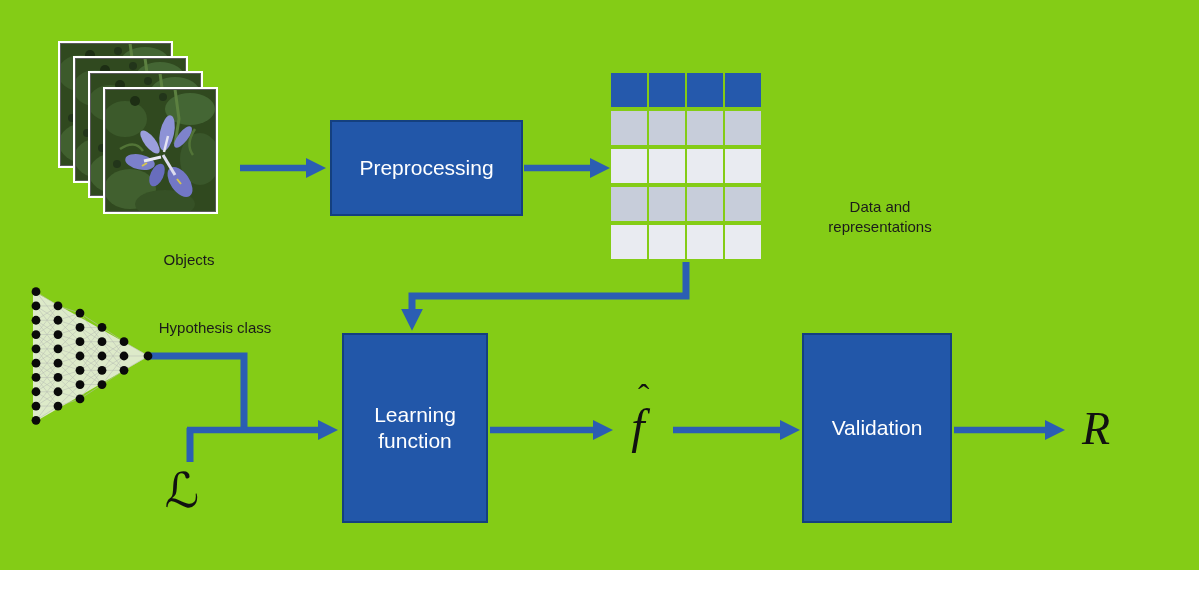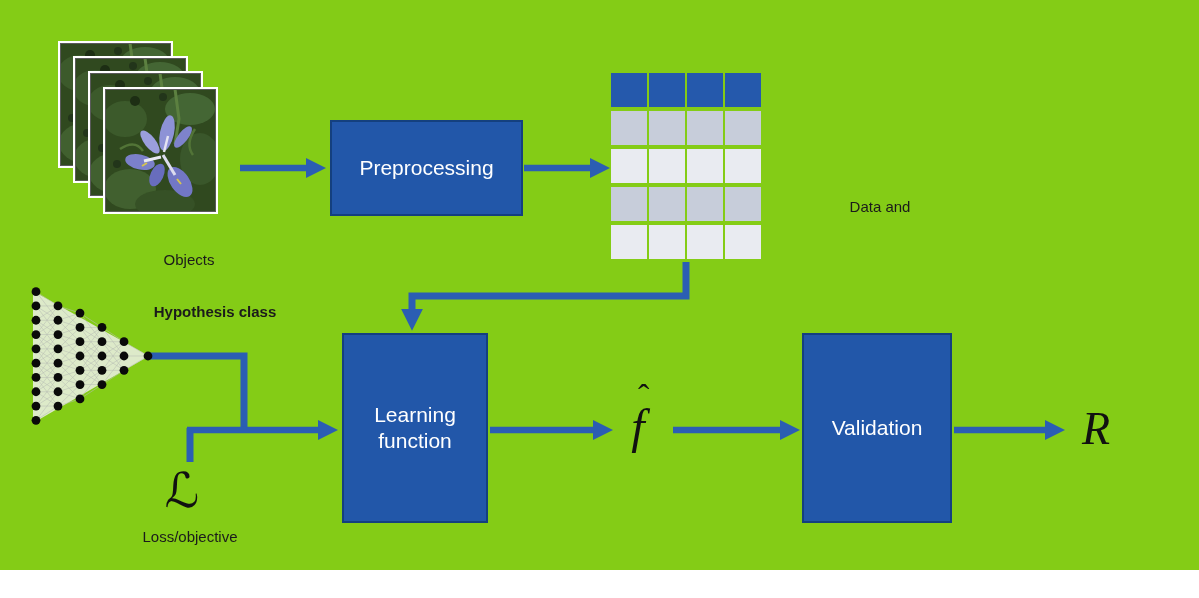--- a/index.html
+++ b/index.html
@@ -12,21 +12,21 @@
     position:absolute;z-index:2;background:#2257a9;border:2px solid #14407f;
     display:flex;flex-direction:column;align-items:center;justify-content:center;
     color:#ffffff;font-size:21px;line-height:1.25;box-sizing:border-box;text-align:center;
   }
   .box-preprocessing{left:330px;top:120px;width:193px;height:96px;}
   .box-learning{left:342px;top:333px;width:146px;height:190px;}
   .box-validation{left:802px;top:333px;width:150px;height:190px;}
   .label{position:absolute;z-index:2;font-size:15px;line-height:1.32;text-align:center;}
   .lab-objects{left:109px;top:250px;width:160px;}
   .lab-datarep{left:770px;top:197px;width:220px;}
-  .lab-hypothesis{left:115px;top:302px;width:200px;white-space:nowrap;font-weight:bold;}
+  .lab-hypothesis{left:115px;top:318px;width:200px;white-space:nowrap;}
   .lab-loss{left:90px;top:527px;width:200px;}
   .lab-estimator{left:565px;top:480px;width:150px;}
   .lab-quality{left:1011px;top:480px;width:180px;}
   .sym{position:absolute;z-index:2;text-align:center;color:#111;
        font-family:"Liberation Serif","DejaVu Serif",serif;font-style:italic;}
   .sym-loss{left:150px;top:462px;width:64px;font-size:48px;
             font-family:"DejaVu Serif","DejaVu Sans",serif;}
   .sym-f{left:612px;top:396px;width:52px;height:62px;font-size:48px;line-height:62px;}
   .sym-f .hat{position:absolute;left:26px;top:-16px;font-style:normal;font-size:34px;line-height:34px;}
   .sym-r{left:1068px;top:402px;width:56px;font-size:46px;}
@@ -304,25 +304,25 @@
     <span>Learning</span>
     <span>function</span>
   </div>
   <div class="node-box box-validation">
     <span>Validation</span>
   </div>
 
   <div class="label lab-objects">Objects</div>
   <div class="label lab-datarep">
     <div>Data and</div>
+    <div>representations</div>
   </div>
   <div class="label lab-hypothesis">Hypothesis class</div>
   <div class="sym sym-loss">ℒ</div>
   <div class="label lab-loss">
-    <div>Loss/objective</div>
   </div>
   <div class="sym sym-f">
     <span class="hat">ˆ</span><span>f</span>
   </div>
   <div class="sym sym-r">R</div>
 
   <div class="bottom-fragment"></div>
 </div>
 
 </body></html>

